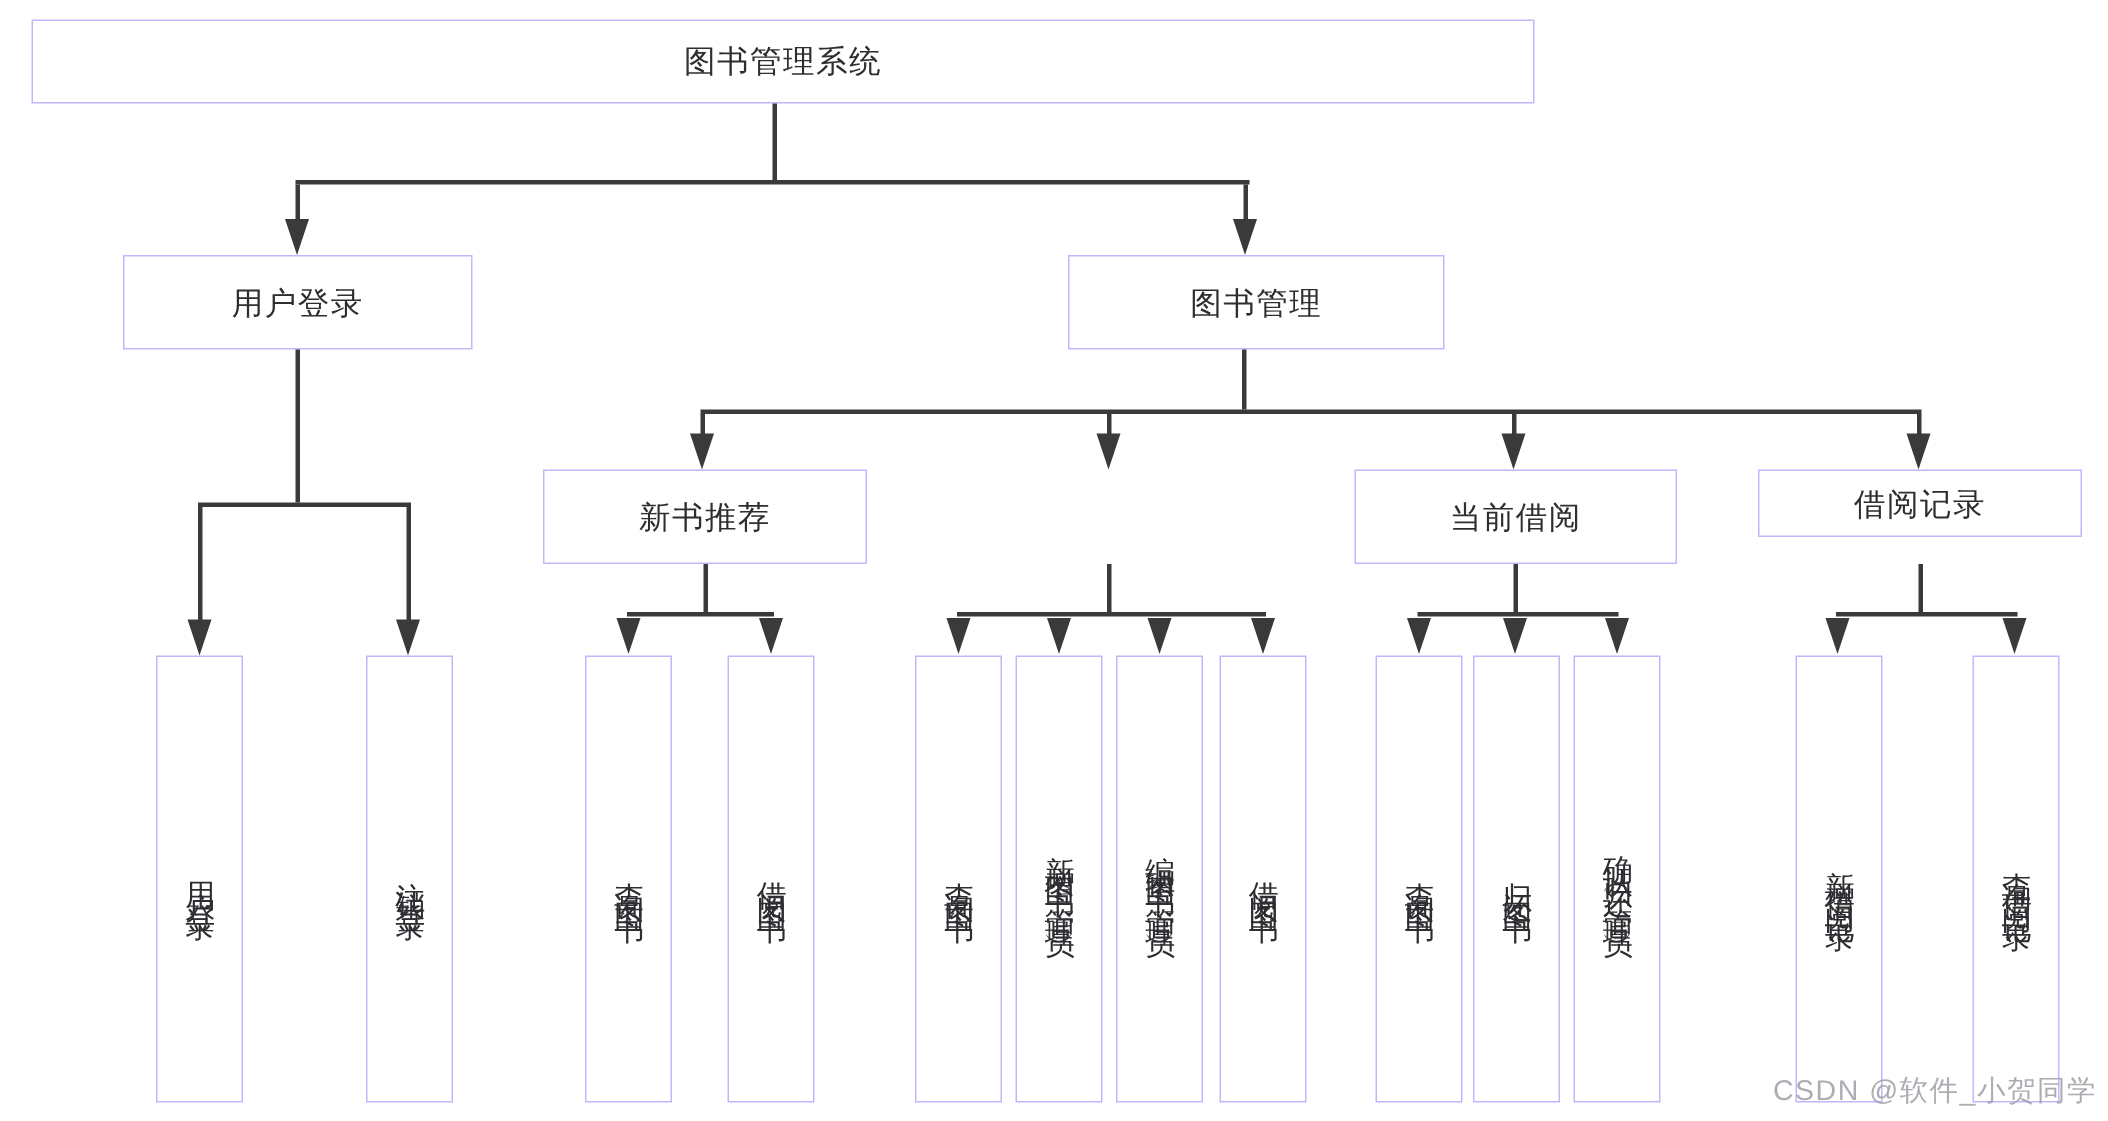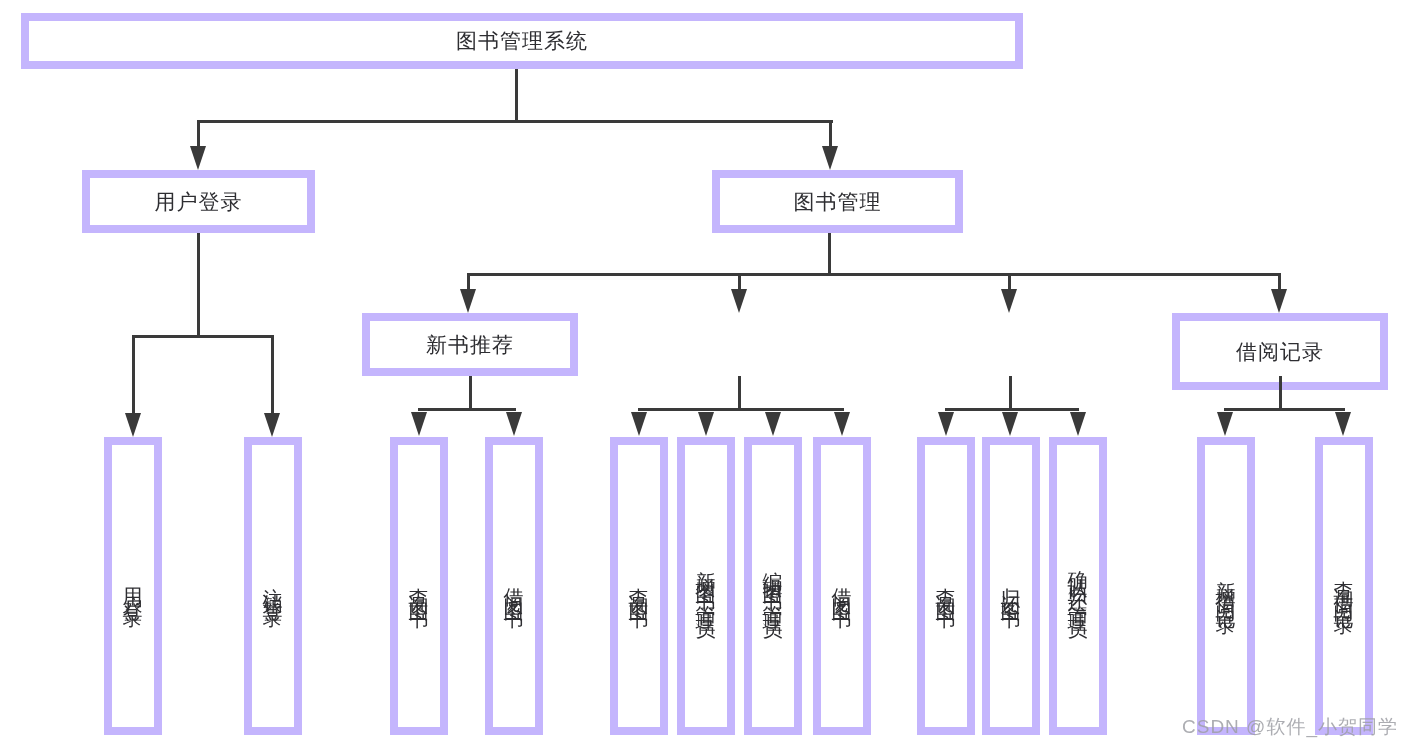--- a/index.html
+++ b/index.html
@@ -7,21 +7,21 @@
     position:relative;
     width:1405px;height:747px;
     background:#ffffff;
     font-family:"Liberation Sans", sans-serif;
     overflow:hidden;
   }
   
   .box{
     position:absolute;
     box-sizing:border-box;
-    border:8px solid #c4b5fd;
+    border:1px solid #c4b5fd;
     background:#ffffff;
     display:flex;
     align-items:center;
     justify-content:center;
     color:#2e2e32;
   }
   .hlabel{font-size:21px;letter-spacing:1px;white-space:nowrap;}
   .leaf{width:58px;top:437px;height:298px;}
   .vlabel{
     writing-mode:vertical-rl;
@@ -41,21 +41,21 @@
     border-right:8px solid transparent;
     border-top:24px solid #3a3a3a;
   }
   
   #root      {left:21px;  top:13px;  width:1002px;height:56px;}
   #n-login   {left:82px;  top:170px; width:233px; height:63px;}
   #n-mgmt    {left:712px; top:170px; width:251px; height:63px;}
   #n-newbook {left:362px; top:313px; width:216px; height:63px;}
   #n-borrow  {left:633px; top:313px; width:215px; height:63px;}
   #n-current {left:903px; top:313px; width:215px; height:63px;}
-  #n-records {left:1172px;top:313px; width:216px; height:77px;}
+  #n-records {left:1172px;top:313px; width:216px; height:45px;}
 
   #l-userlogin {left:104px;}
   #l-logout    {left:244px;}
   #l-nbquery   {left:390px;}
   #l-nbborrow  {left:485px;}
   #l-bbquery   {left:610px;}
   #l-bbadd     {left:677px;}
   #l-bbedit    {left:744px;}
   #l-bbborrow  {left:813px;}
   #l-cbquery   {left:917px;}
@@ -141,20 +141,23 @@
   <div class="box" id="n-login">
     <span class="hlabel">用户登录</span>
   </div>
   <div class="box" id="n-mgmt">
     <span class="hlabel">图书管理</span>
   </div>
 
   <div class="box" id="n-newbook">
     <span class="hlabel">新书推荐</span>
   </div>
+  <div class="box" id="n-current">
+    <span class="hlabel">当前借阅</span>
+  </div>
   <div class="box" id="n-records">
     <span class="hlabel">借阅记录</span>
   </div>
 
   <div class="box leaf" id="l-userlogin">
     <span class="vlabel">用户登录</span>
   </div>
   <div class="box leaf" id="l-logout">
     <span class="vlabel">注销登录</span>
   </div>

